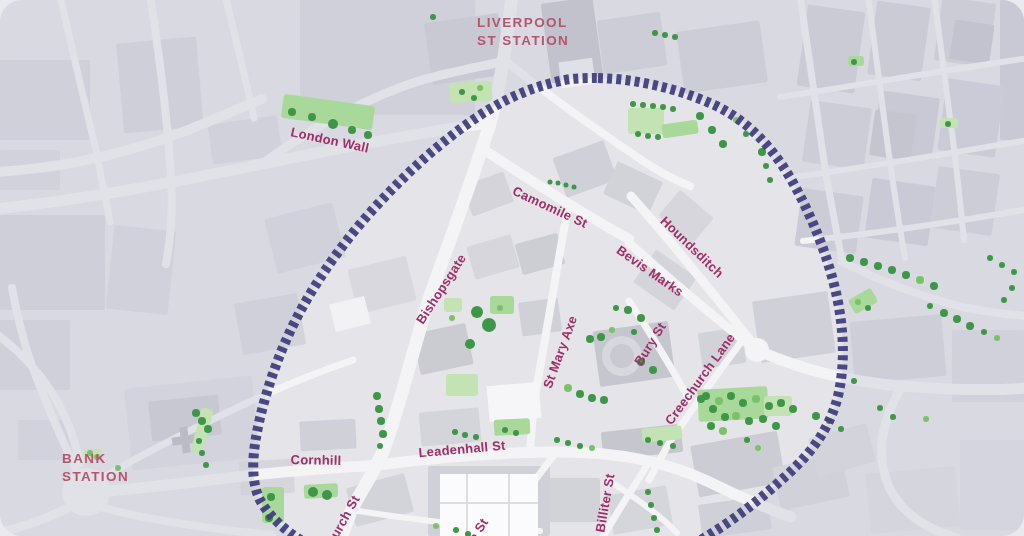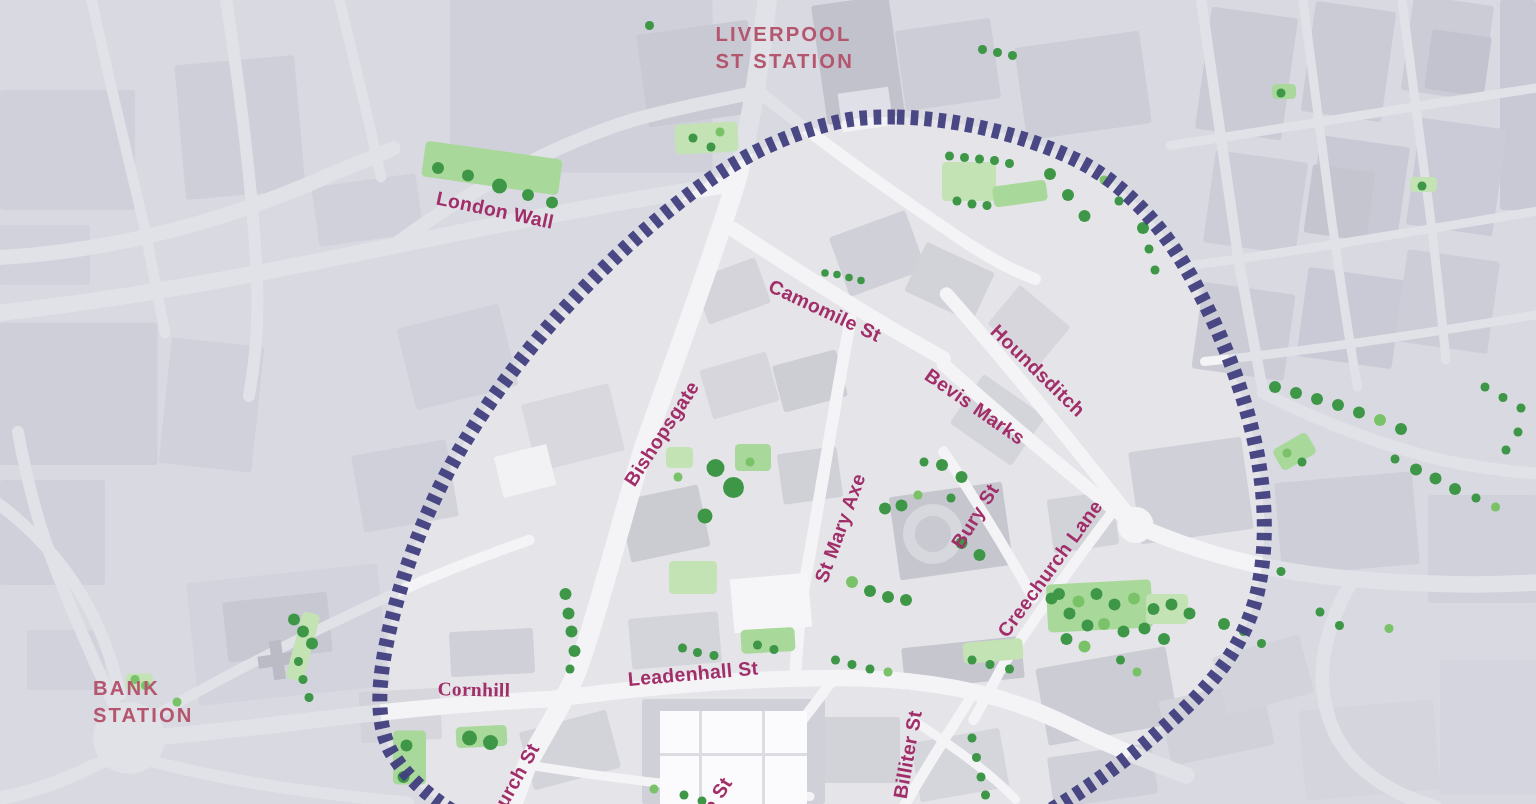--- a/index.html
+++ b/index.html
@@ -1,17 +1,17 @@
 <!DOCTYPE html>
 <html style="--street-label: #a12e68; --station-label: #b5566f;"><head>
 <meta charset="utf-8">
 <style>
   html,body{margin:0;padding:0;background:#e9e9ee;}
   #stage{position:relative;width:1024px;height:536px;overflow:hidden;
-         font-family:"Liberation Sans",sans-serif;background:#e4e4e9;}
+         font-family:"Liberation Sans",sans-serif;background:#e4e4e9;border-radius:22px;}
   #map-svg{position:absolute;left:0;top:0;}
   #label-layer{position:absolute;left:0;top:0;width:1024px;height:536px;pointer-events:none;}
   .street-label{position:absolute;font-weight:700;font-size:13px;letter-spacing:.2px;
     color:var(--street-label,#a12e68);white-space:nowrap;transform-origin:center;}
   .station-label{position:absolute;font-weight:700;font-size:13.5px;letter-spacing:1.4px;
     line-height:1.3;color:var(--station-label,#b5566f);white-space:pre-line;}
 </style>
 </head>
 <body>
 
@@ -296,19 +296,19 @@
       <div class="station-label" style="left: 62px; top: 408px; margin-top: 42px;">BANK
 STATION</div>
       <div class="street-label" style="left: 330px; top: 140px; transform: translate(-50%, -50%) rotate(12deg);">London Wall</div>
       <div class="street-label" style="left: 550px; top: 207px; transform: translate(-50%, -50%) rotate(25deg);">Camomile St</div>
       <div class="street-label" style="left: 692px; top: 247px; transform: translate(-50%, -50%) rotate(44deg);">Houndsditch</div>
       <div class="street-label" style="left: 650px; top: 271px; transform: translate(-50%, -50%) rotate(35deg);">Bevis Marks</div>
       <div class="street-label" style="left: 441px; top: 289px; transform: translate(-50%, -50%) rotate(-57deg);">Bishopsgate</div>
       <div class="street-label" style="left: 560px; top: 352px; transform: translate(-50%, -50%) rotate(-70deg);">St Mary Axe</div>
       <div class="street-label" style="left: 650px; top: 344px; transform: translate(-50%, -50%) rotate(-58deg);">Bury St</div>
       <div class="street-label" style="left: 700px; top: 379px; transform: translate(-50%, -50%) rotate(-54deg);">Creechurch Lane</div>
-      <div class="street-label" style="left: 316px; top: 460px; transform: translate(-50%, -50%) rotate(1deg); font-family: Liberation Serif, serif;">Cornhill</div>
+      <div class="street-label" style="left: 316px; top: 460px; transform: translate(-50%, -50%) rotate(1deg);">Cornhill</div>
       <div class="street-label" style="left: 462px; top: 449px; transform: translate(-50%, -50%) rotate(-5deg);">Leadenhall St</div>
       <div class="street-label" style="left: 332px; top: 540px; transform: translate(-50%, -50%) rotate(-61deg);">Gracechurch St</div>
       <div class="street-label" style="left: 472px; top: 540px; transform: translate(-50%, -50%) rotate(-58deg);">Lime St</div>
       <div class="street-label" style="left: 605px; top: 503px; transform: translate(-50%, -50%) rotate(-80deg);">Billiter St</div>
     </div>
 </div>
 
 </body></html>

